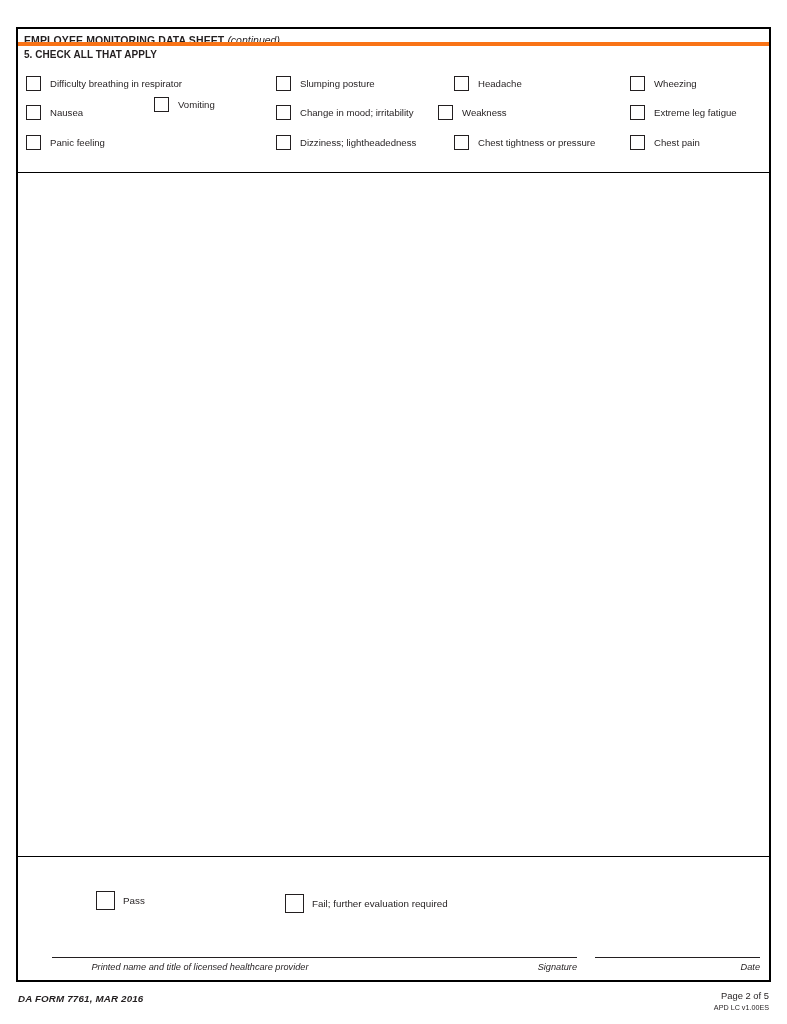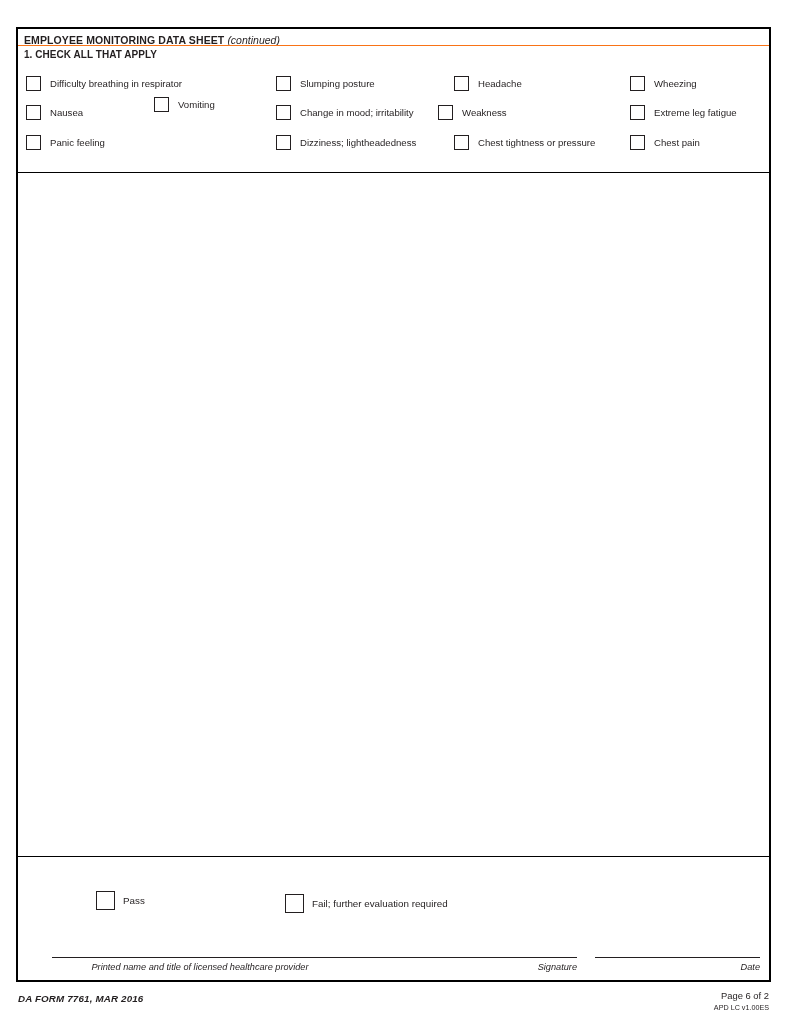--- a/index.html
+++ b/index.html
@@ -33,21 +33,21 @@
     background: #ffffff;
   }
 
   
   .title-band {
     position: absolute;
     left: 0;
     top: 0;
     right: 0;
     height: 17px;
-    border-bottom: 1px solid #f97316;
+    border-bottom: 4px solid #f97316;
     box-sizing: border-box;
     padding: 1px 0 12px 6px;
     white-space: nowrap;
     overflow: hidden;
   }
   .title-main {
     font-size: 10.5px;
     font-weight: bold;
     letter-spacing: 0.1px;
   }
@@ -220,21 +220,21 @@
 
 <div id="page">
 
   <div class="form-box">
 
     <div class="title-band">
       <span class="title-main">EMPLOYEE MONITORING DATA SHEET</span><span class="title-cont">(continued)</span>
     </div>
 
     <div class="sec7">
-      <div class="sec-head">1. CHECK ALL THAT APPLY</div>
+      <div class="sec-head">5. CHECK ALL THAT APPLY</div>
 
       <div class="cb-grid">
 
         <div class="cb-item" style="left:8px; top:11px;text-align:center;">
           <span class="cbox"></span>
           <span class="cb-label">Difficulty breathing in respirator</span>
         </div>
         <div class="cb-item" style="left:258px; top:11px;">
           <span class="cbox"></span>
           <span class="cb-label">Slumping posture</span>
@@ -324,17 +324,17 @@
         </div>
 
       </div>
     </div>
 
   </div>
 
   <div class="footer-left">DA FORM  7761,  MAR 2016</div>
 
   <div class="footer-right">
-    <div class="page-num">Page 6 of 2</div>
+    <div class="page-num">Page 2 of 5</div>
     <div class="apd-ver">APD LC v1.00ES</div>
   </div>
 
 </div>
 
 </body></html>

